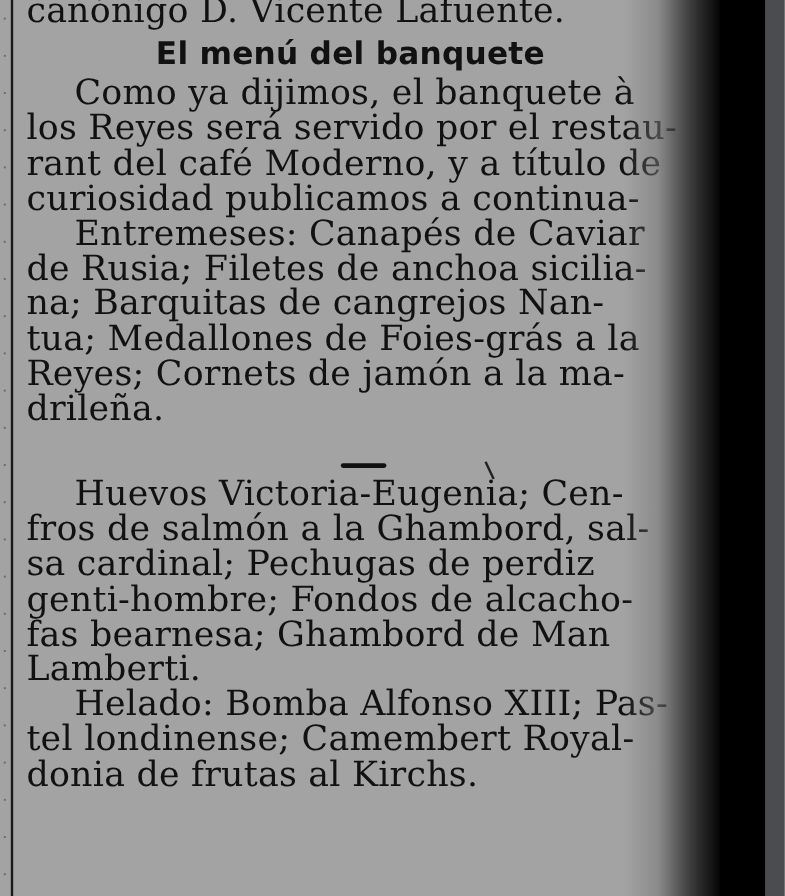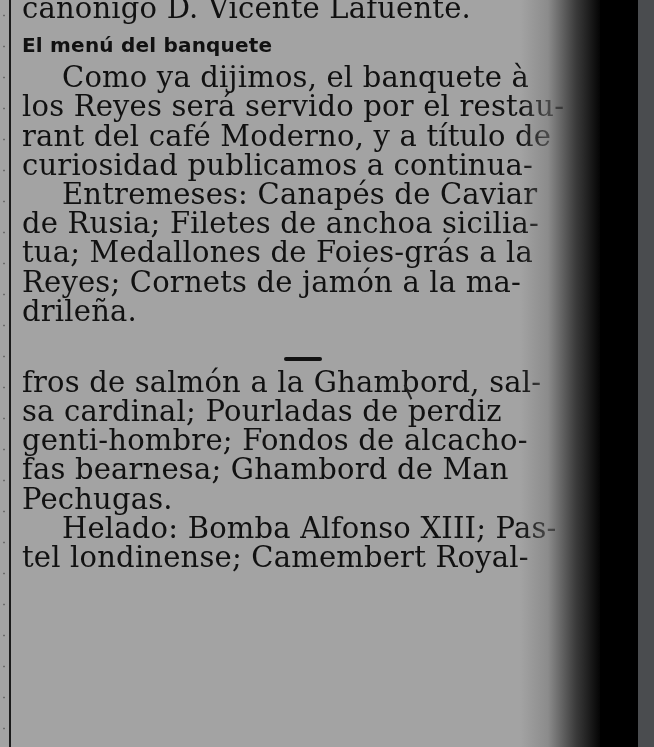--- a/index.html
+++ b/index.html
@@ -35,23 +35,23 @@
       background: #4a4c4f;
     }
     .text {
       position: absolute; left: 22px; top: -6px; width: 600px;
       font-size: 29px; line-height: 29.2px; letter-spacing: 0.2px;
       white-space: nowrap;
     }
     .line { display: block; height: 29.2px; }
     .indent { padding-left: 40px; }
     .title {
-      display: block; text-align: left; height: 36px; line-height: 36px;
+      display: block; text-align: center; height: 36px; line-height: 36px;
       font-family: "DejaVu Sans", "Liberation Sans", sans-serif; font-weight: bold;
-      font-size: 20px; margin-top: 4px; padding-right: 60px;
+      font-size: 26px; margin-top: 4px; padding-right: 60px;
     }
     .gap { display: block; height: 26px; }
     .sep {
       display: block; height: 16px; position: relative;
     }
     .sep::after {
       content: ""; position: absolute; left: 262px; top: 5px; width: 38px; height: 4px;
       background: #111; border-radius: 2px;
     }
     .speck {
@@ -70,34 +70,37 @@
     <span class="line">canónigo D. Vicente Lafuente.</span>
     <span class="title">El menú del banquete</span>
 
     <span class="line indent">Como ya dijimos, el banquete à</span>
     <span class="line">los Reyes será servido por el restau-</span>
     <span class="line">rant del café Moderno, y a título de</span>
     <span class="line">curiosidad publicamos a continua-</span>
 
     <span class="line indent">Entremeses: Canapés de Caviar</span>
     <span class="line">de Rusia; Filetes de anchoa sicilia-</span>
+    <span class="line">na; Barquitas de cangrejos Nan-</span>
     <span class="line">tua; Medallones de Foies-grás a la</span>
     <span class="line">Reyes; Cornets de jamón a la ma-</span>
     <span class="line">drileña.</span>
 
     <span class="gap"></span>
     <span class="sep"></span>
 
+    <span class="line indent">Huevos Victoria-Eugenia; Cen-</span>
     <span class="line">fros de salmón a la Ghambord, sal-</span>
-    <span class="line">sa cardinal; Pourladas de perdiz</span>
+    <span class="line">sa cardinal; Pechugas de perdiz</span>
     <span class="line">genti-hombre; Fondos de alcacho-</span>
     <span class="line">fas bearnesa; Ghambord de Man</span>
-    <span class="line">Pechugas.</span>
+    <span class="line">Lamberti.</span>
 
     <span class="line indent">Helado: Bomba Alfonso XIII; Pas-</span>
     <span class="line">tel londinense; Camembert Royal-</span>
+    <span class="line">donia de frutas al Kirchs.</span>
   </div>
 
   <div class="speck"></div>
   <div class="shadow-edge"></div>
   <div class="black-band"></div>
   <div class="gray-frame"></div>
 </div>
 
 </body></html>

